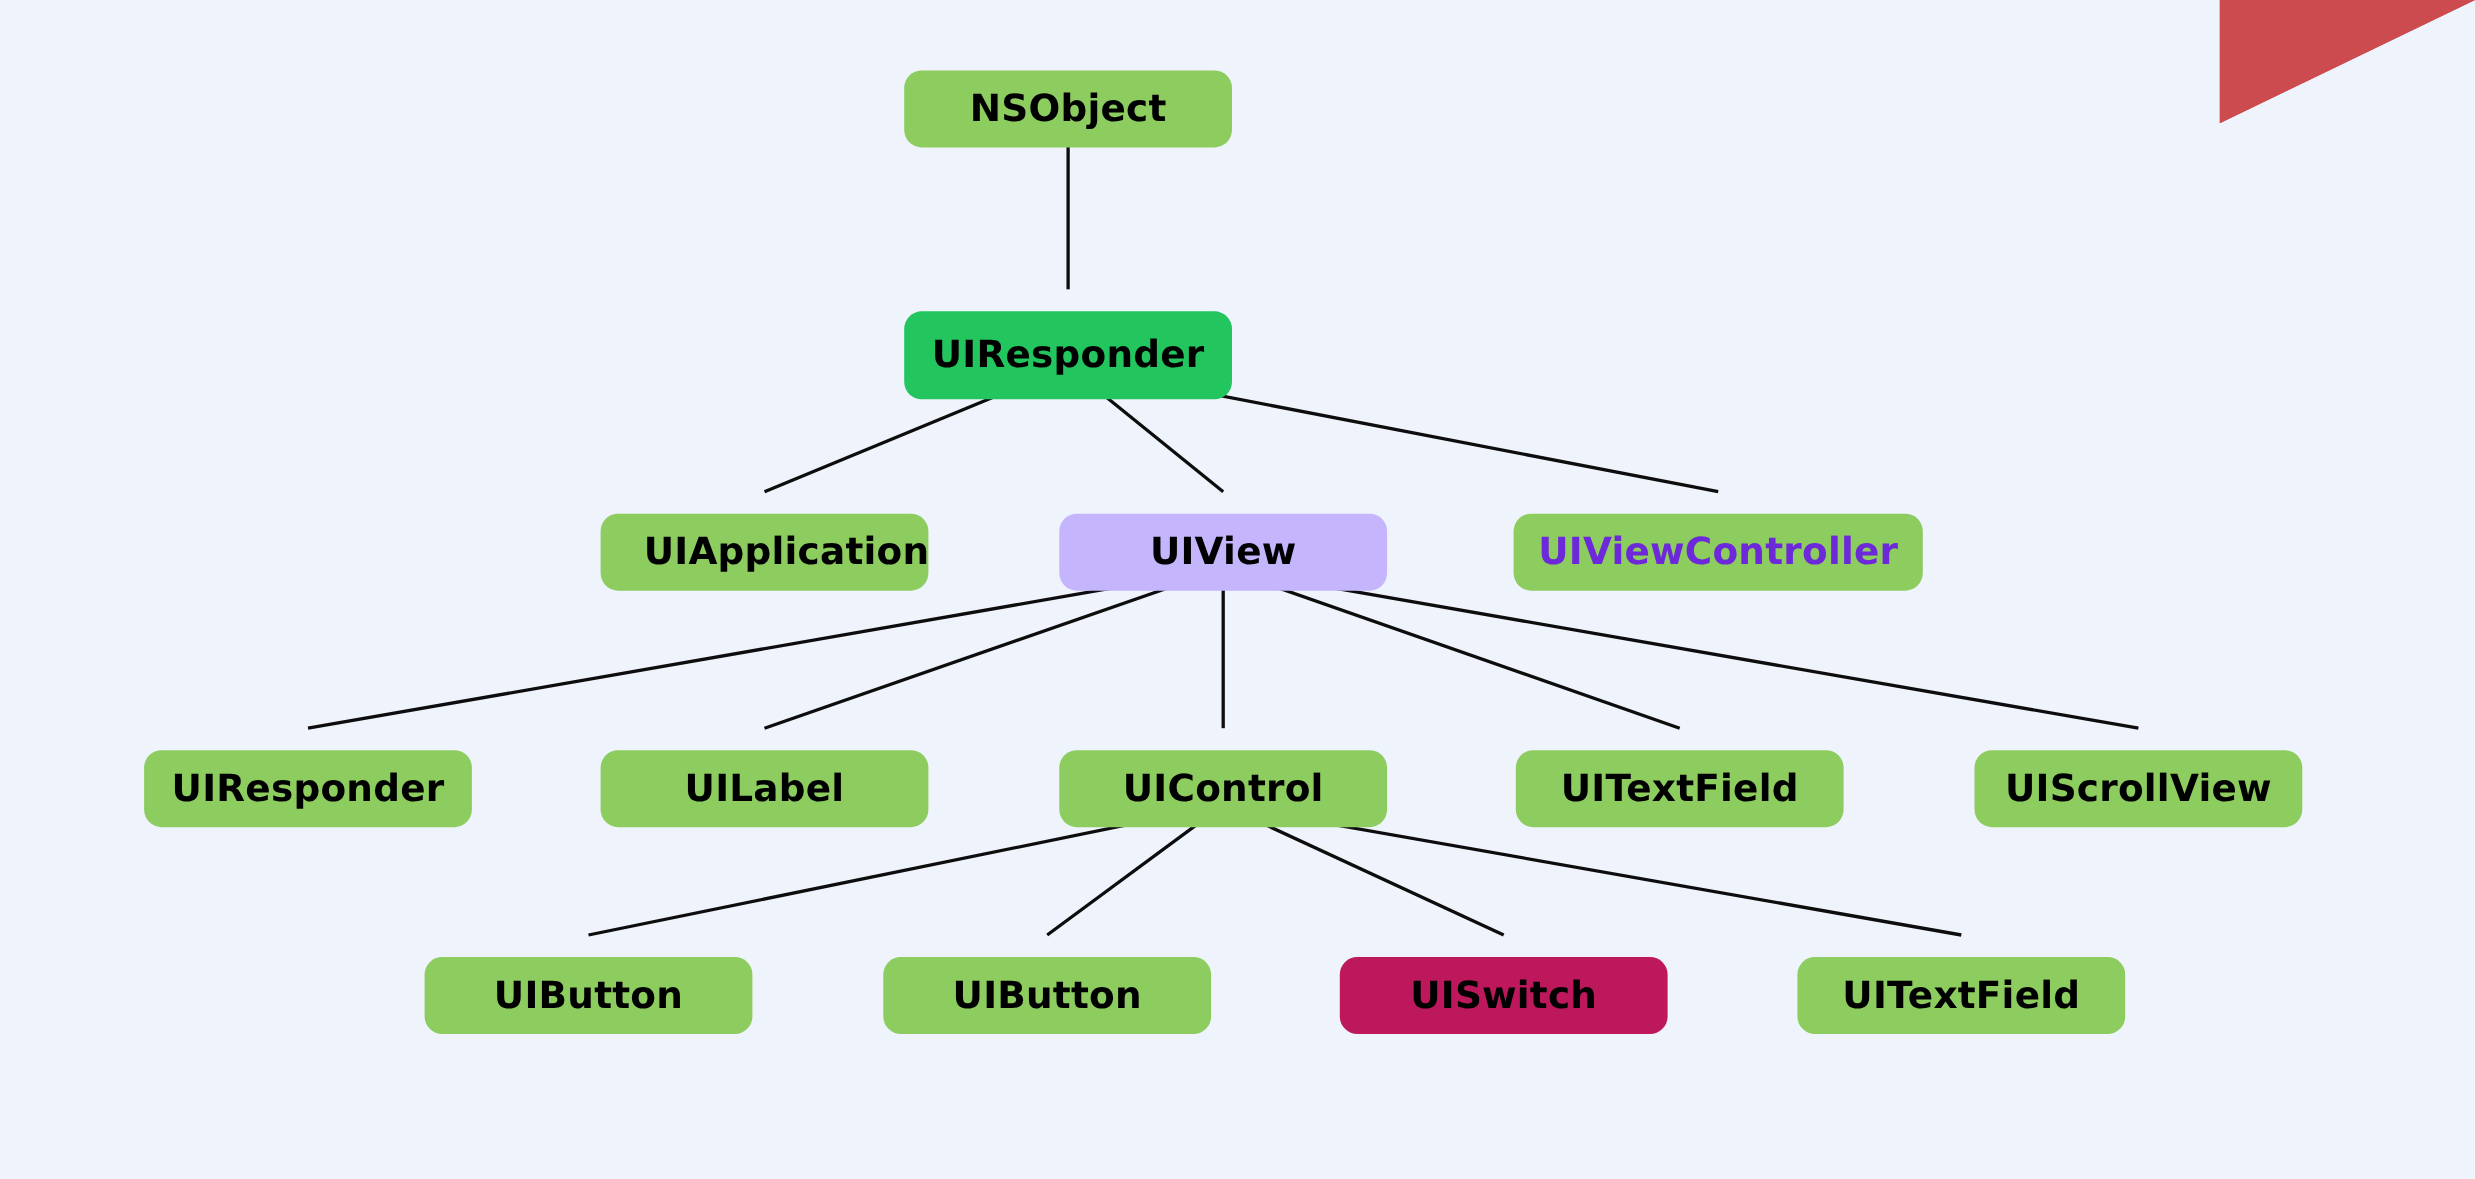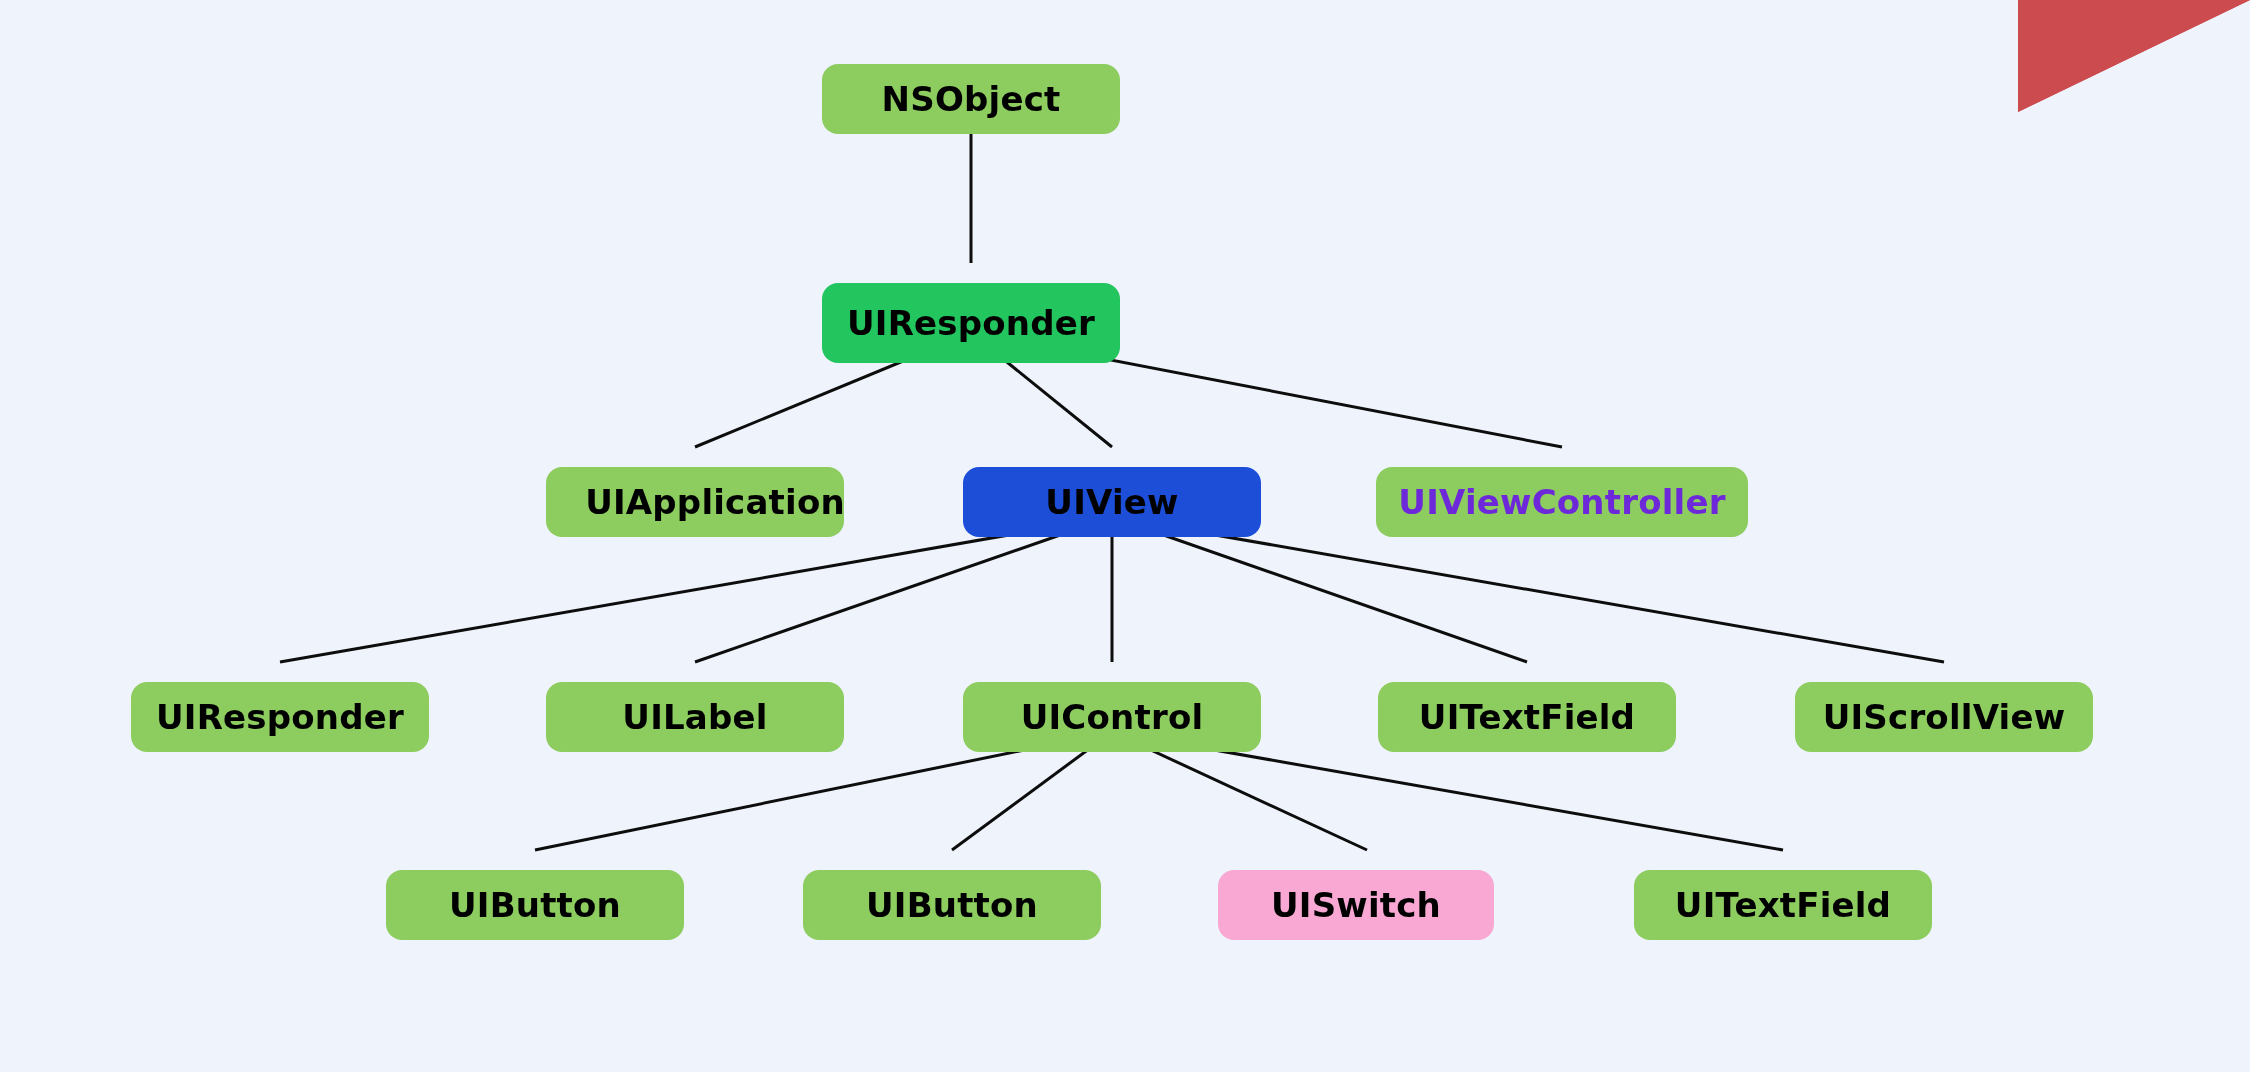--- a/index.html
+++ b/index.html
@@ -110,21 +110,21 @@
   <div id="node-layer">
       <div class="node" style="left: 822px; top: 44px; width: 298px; height: 70px; background: rgb(141, 204, 95); color: rgb(0, 0, 0);">
         <span class="node-label">NSObject</span>
       </div>
       <div class="node" style="left: 822px; top: 263px; width: 298px; height: 80px; background: #22c55e; color: rgb(0, 0, 0);">
         <span class="node-label">UIResponder</span>
       </div>
       <div class="node" style="left: 546px; top: 447px; width: 298px; height: 70px; background: rgb(141, 204, 95); color: rgb(0, 0, 0); padding-left: 40px;">
         <span class="node-label">UIApplication</span>
       </div>
-      <div class="node" style="left: 963px; top: 447px; width: 298px; height: 70px; background: #1d4ed8; color: rgb(0, 0, 0);">
+      <div class="node" style="left: 963px; top: 447px; width: 298px; height: 70px; background: #c4b5fd; color: rgb(0, 0, 0);">
         <span class="node-label">UIView</span>
       </div>
       <div class="node" style="left: 1376px; top: 447px; width: 372px; height: 70px; background: rgb(141, 204, 95); color: #6d28d9;">
         <span class="node-label">UIViewController</span>
       </div>
       <div class="node" style="left: 131px; top: 662px; width: 298px; height: 70px; background: rgb(141, 204, 95); color: rgb(0, 0, 0);">
         <span class="node-label">UIResponder</span>
       </div>
       <div class="node" style="left: 546px; top: 662px; width: 298px; height: 70px; background: rgb(141, 204, 95); color: rgb(0, 0, 0);">
         <span class="node-label">UILabel</span>
@@ -137,21 +137,21 @@
       </div>
       <div class="node" style="left: 1795px; top: 662px; width: 298px; height: 70px; background: rgb(141, 204, 95); color: rgb(0, 0, 0);">
         <span class="node-label">UIScrollView</span>
       </div>
       <div class="node" style="left: 386px; top: 850px; width: 298px; height: 70px; background: rgb(141, 204, 95); color: rgb(0, 0, 0);">
         <span class="node-label">UIButton</span>
       </div>
       <div class="node" style="left: 803px; top: 850px; width: 298px; height: 70px; background: rgb(141, 204, 95); color: rgb(0, 0, 0);">
         <span class="node-label">UIButton</span>
       </div>
-      <div class="node" style="left: 1218px; top: 850px; width: 276px; height: 70px; background: #f9a8d4; color: rgb(0, 0, 0);">
+      <div class="node" style="left: 1218px; top: 850px; width: 298px; height: 70px; background: #be185d; color: rgb(0, 0, 0);">
         <span class="node-label">UISwitch</span>
       </div>
       <div class="node" style="left: 1634px; top: 850px; width: 298px; height: 70px; background: rgb(141, 204, 95); color: rgb(0, 0, 0);">
         <span class="node-label">UITextField</span>
       </div>
     </div>
 
 </div>
 
 </body></html>

